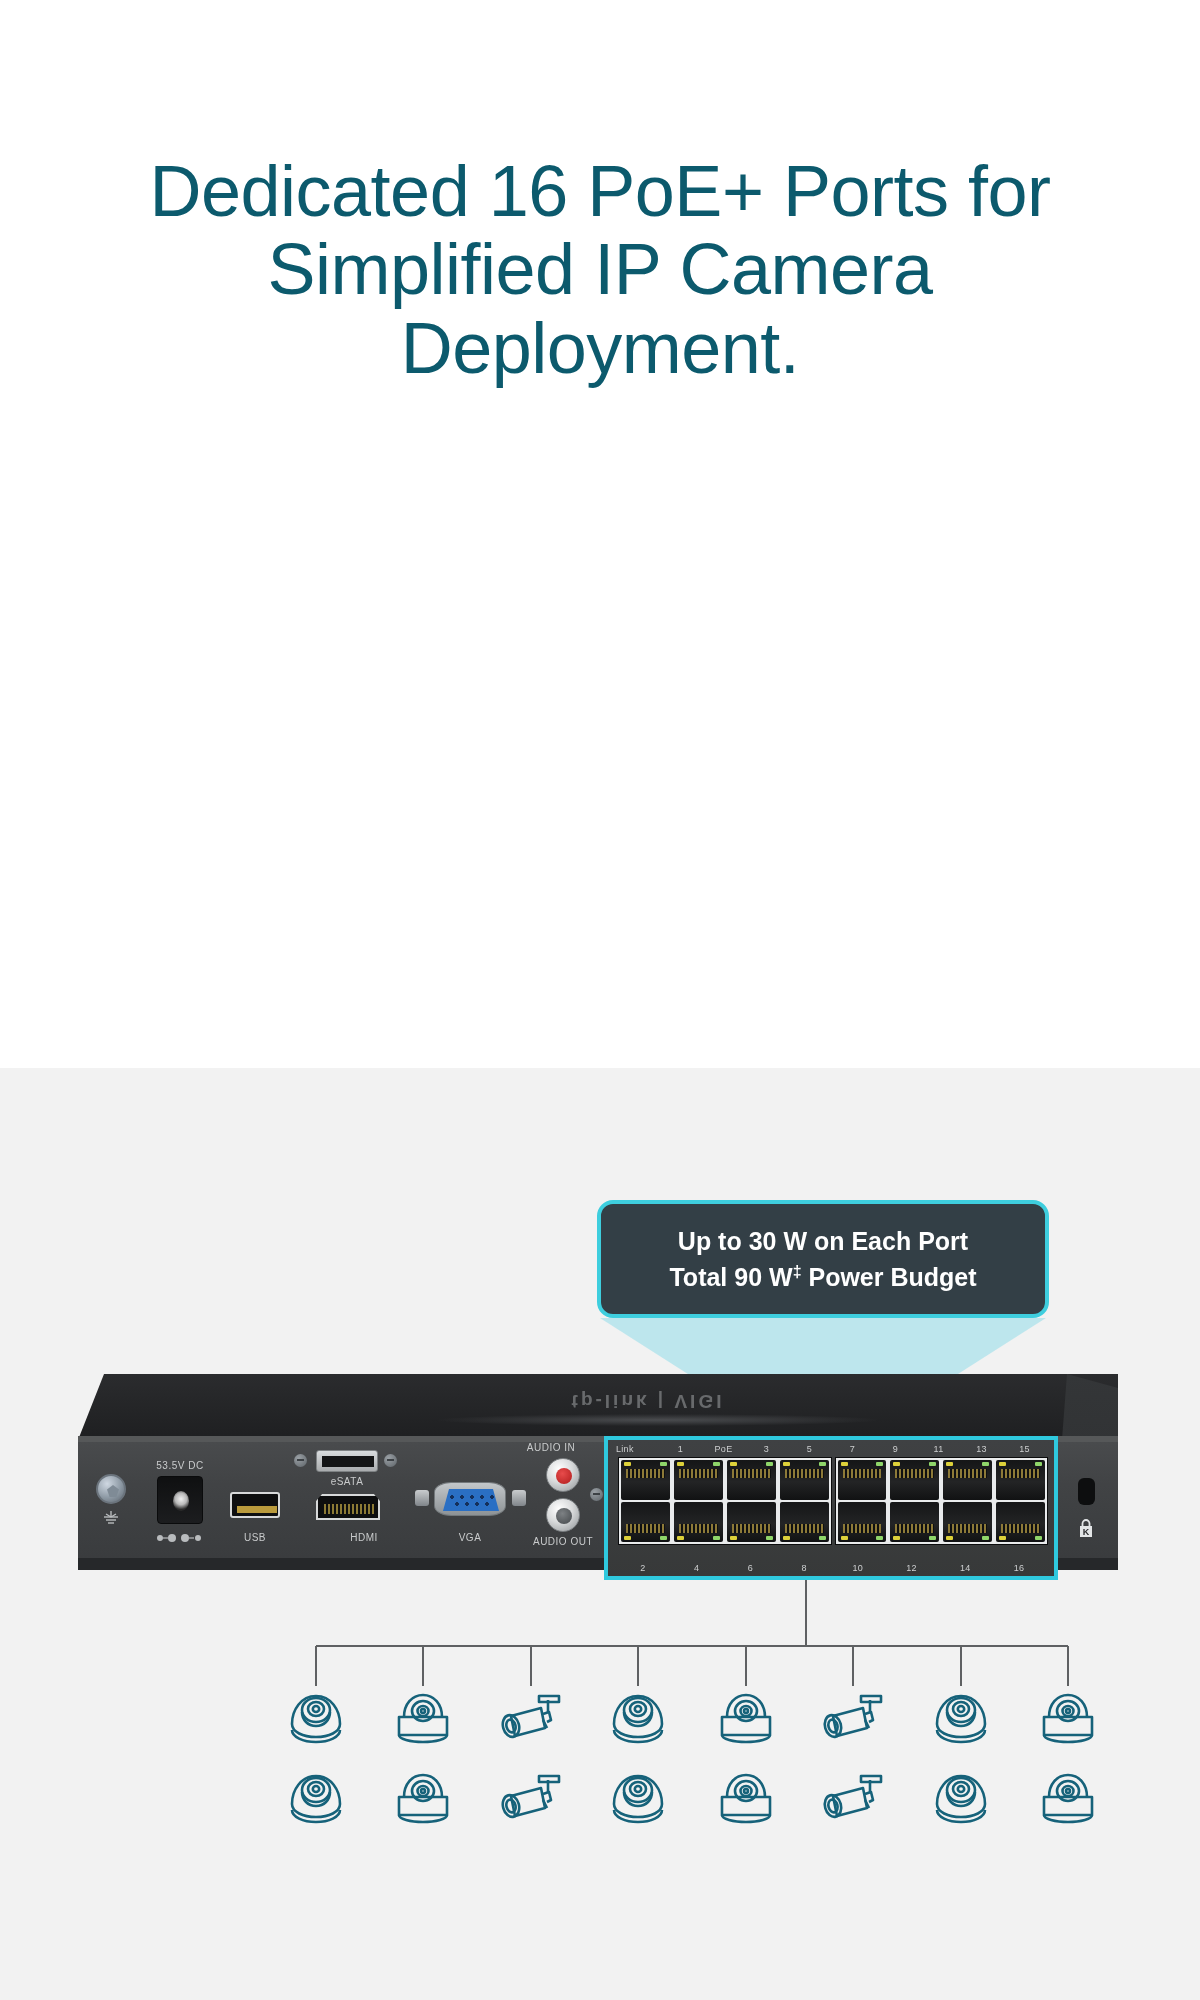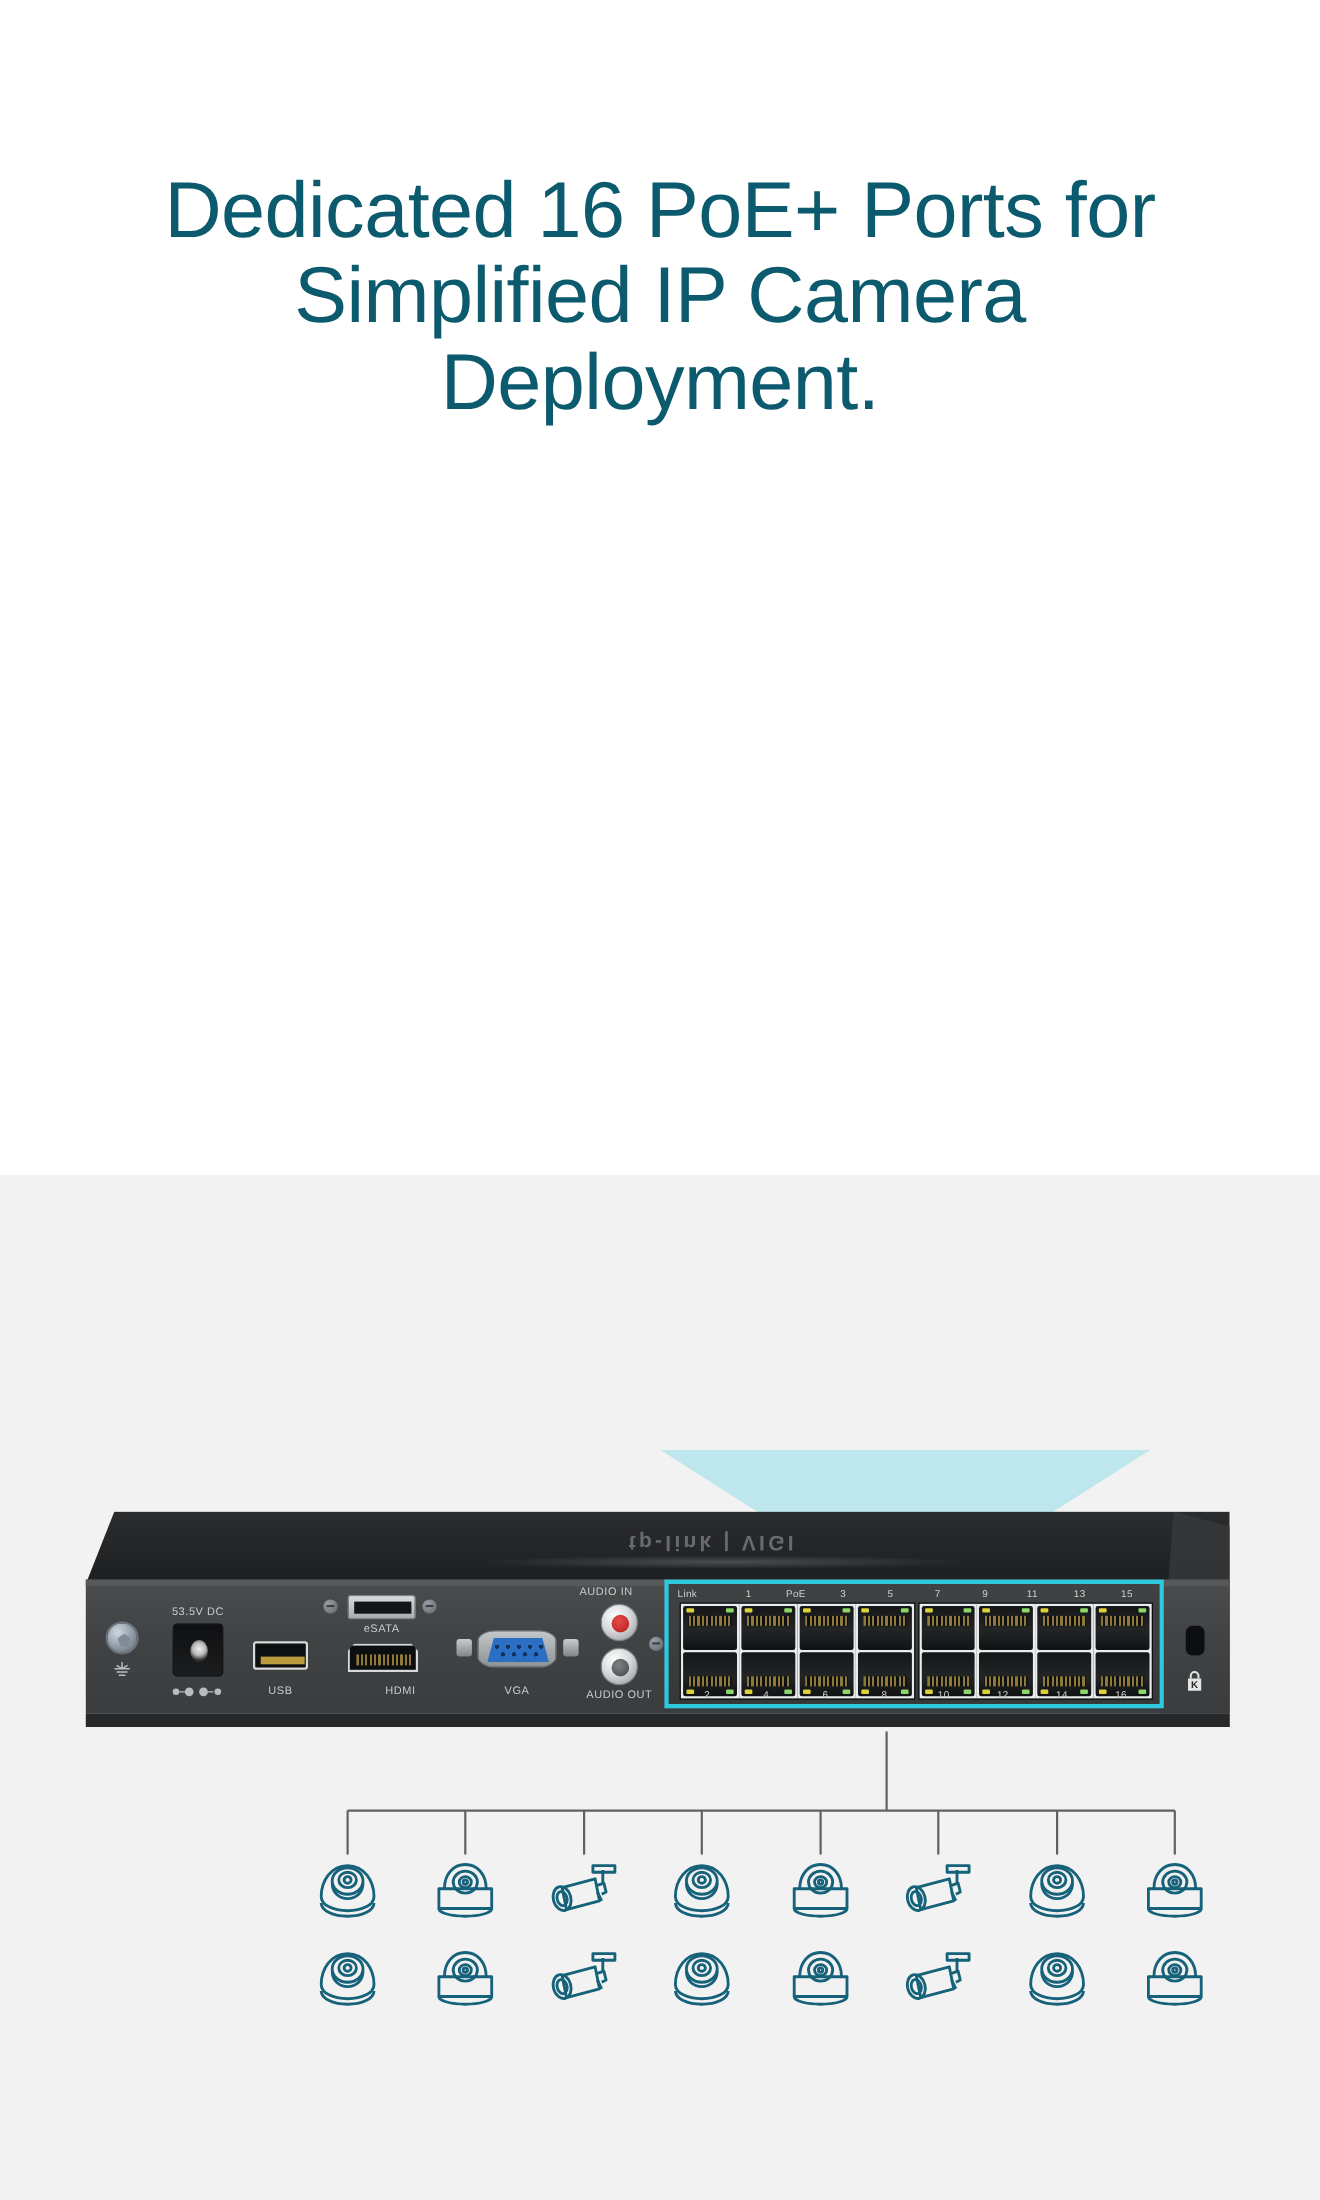--- a/index.html
+++ b/index.html
@@ -272,21 +272,21 @@
     background:radial-gradient(circle at 35% 32%,#9aa0a5 0%,#5d6368 100%);
   }
   .tinyscrew:after{
     content:"";position:absolute;left:3px;top:5px;width:7px;height:2px;background:#3c4145;
   }
 
   
   .poe-box {
     position:absolute;
     left:526px; top:62px;
-    width:454px; height:117px;
+    width:454px; height:144px;
     border:4px solid #2fc9de;
     z-index:4;
   }
   .poe-inner {
     position:absolute;
     left:0; top:0; right:0; bottom:0;
     background:linear-gradient(180deg,#3f4143 0%,#373939 100%);
   }
   .poe-top-labels, .poe-bot-labels {
     position:absolute;
@@ -372,20 +372,26 @@
 <body>
 
 <section class="hero">
   <h1 class="hero-title">Dedicated 16 PoE+ Ports for Simplified IP Camera Deployment.</h1>
 </section>
 
 <section class="diagram">
 
   <div class="beam"></div>
 
+  <div class="callout">
+    <div class="callout-line">Up to 30 W on Each Port</div>
+    <div class="callout-line">
+      <span>Total 90 W</span><sup>‡</sup><span> Power Budget</span>
+    </div>
+  </div>
 
   <svg class="tree" viewBox="0 0 1200 932">
     <g stroke="#5f6163" stroke-width="2" fill="none">
       <path d="M806 506 L806 578"></path>
       <path d="M316 578 L1068 578"></path>
       <path d="M316 578 L316 618"></path>
       <path d="M423 578 L423 618"></path>
       <path d="M531 578 L531 618"></path>
       <path d="M638 578 L638 618"></path>
       <path d="M746 578 L746 618"></path>

